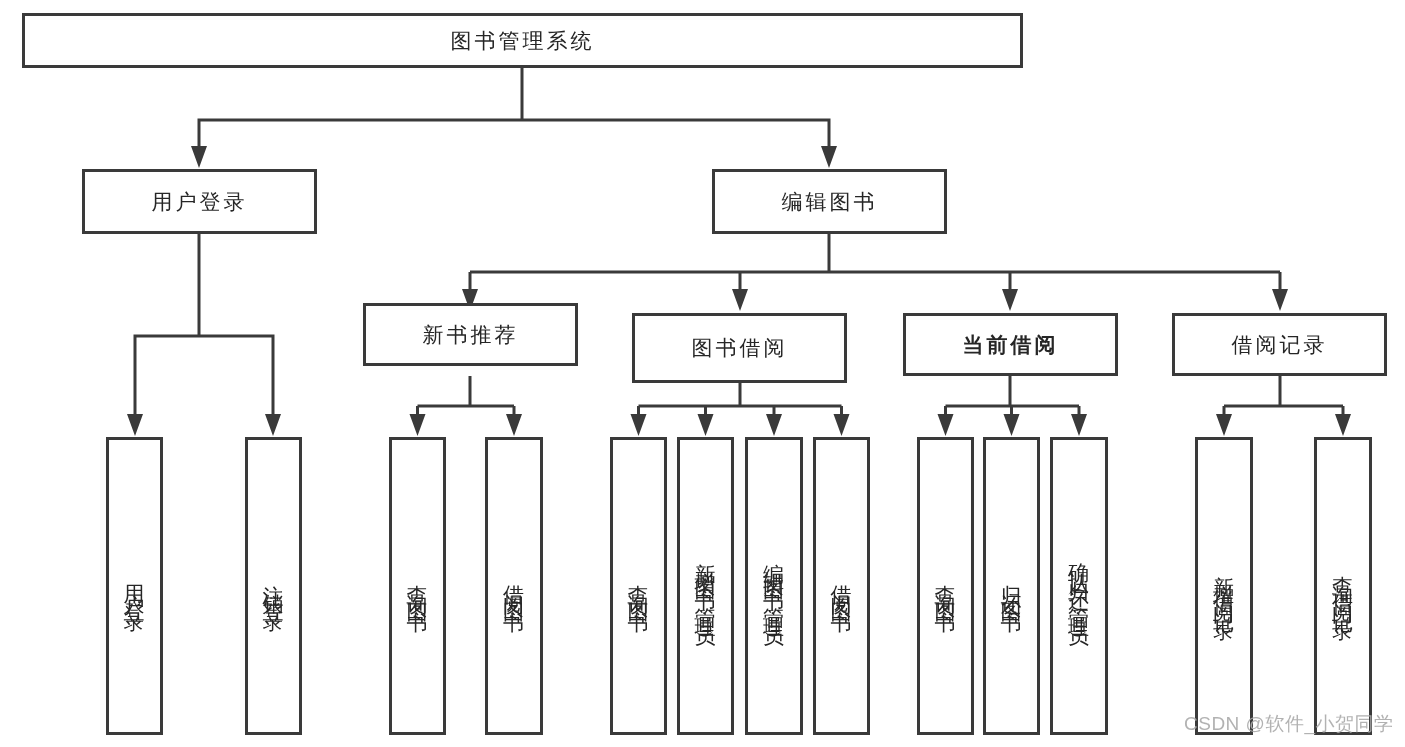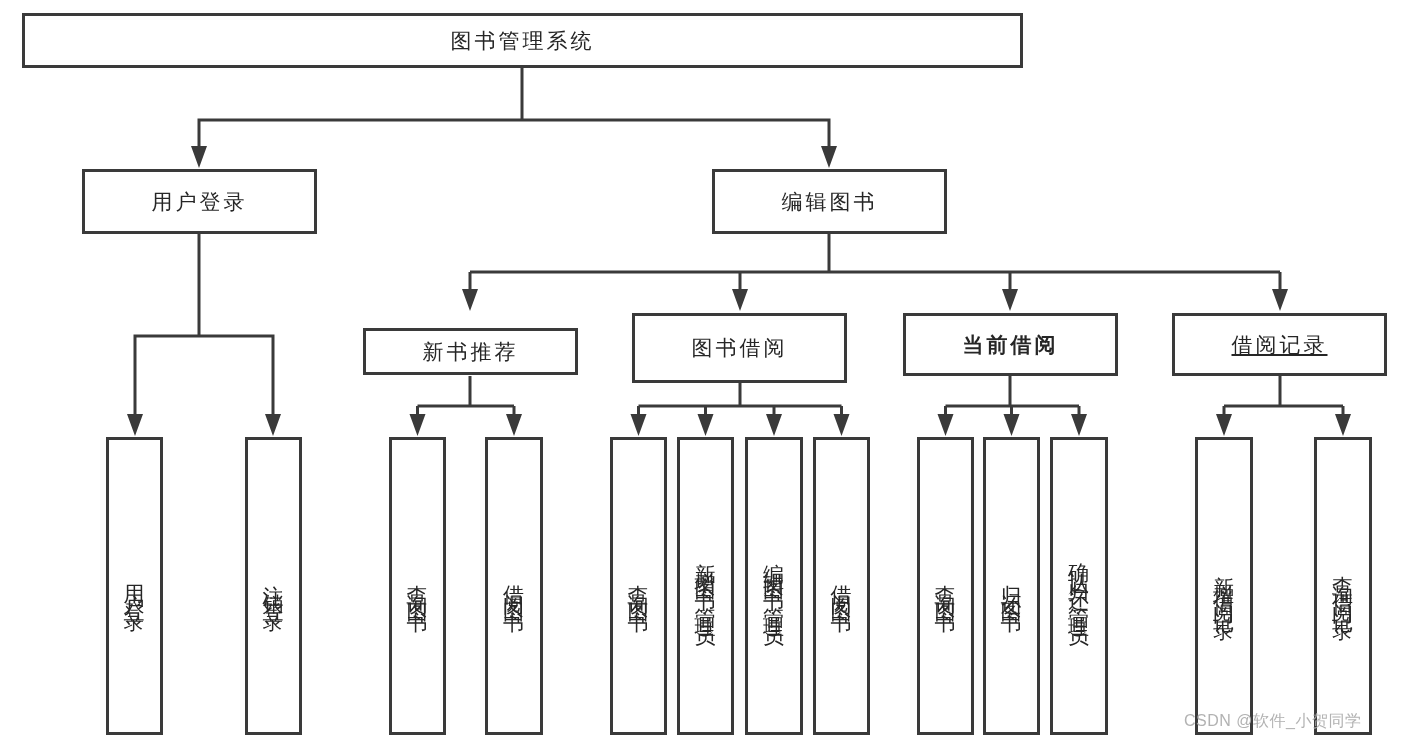--- a/index.html
+++ b/index.html
@@ -52,21 +52,21 @@
     color: #262626;
     font-size: 21px;
     letter-spacing: 9px;
     line-height: 1;
     max-height: 284px;
   }
   .watermark {
     position: absolute;
     left: 1184px;
     top: 711px;
-    font-size: 16px;
+    font-size: 19px;
     letter-spacing: 0.5px;
     color: rgba(170,170,170,0.9);
     z-index: 2;
     white-space: nowrap;
     text-align: right;
   }
 </style>
 </head>
 <body>
 
@@ -127,24 +127,24 @@
       M1071 414 L1087 414 L1079 436 Z
       M1216 414 L1232 414 L1224 436 Z
       M1335 414 L1351 414 L1343 436 Z"></path>
   </svg>
 
   <div class="box" style="left:22px; top:13px; width:1001px; height:55px;">图书管理系统</div>
 
   <div class="box" style="left:82px; top:169px; width:235px; height:65px;">用户登录</div>
   <div class="box" style="left:712px; top:169px; width:235px; height:65px;">编辑图书</div>
 
-  <div class="box" style="left:363px; top:328px; width:215px; height:47px;">新书推荐</div>
+  <div class="box" style="left:363px; top:303px; width:215px; height:63px;">新书推荐</div>
   <div class="box" style="left:632px; top:313px; width:215px; height:70px;">图书借阅</div>
   <div class="box" style="left:903px; top:313px; width:215px; height:63px;font-weight:bold;">当前借阅</div>
-  <div class="box" style="left:1172px; top:313px; width:215px; height:63px;text-decoration:underline;">借阅记录</div>
+  <div class="box" style="left:1172px; top:313px; width:215px; height:63px;">借阅记录</div>
 
   <div class="vbox" style="left:106px; width:57px;">
     <span class="vtext">用户登录</span>
   </div>
   <div class="vbox" style="left:245px; width:57px;">
     <span class="vtext">注销登录</span>
   </div>
 
   <div class="vbox" style="left:389px; width:57px;">
     <span class="vtext">查询图书</span>

